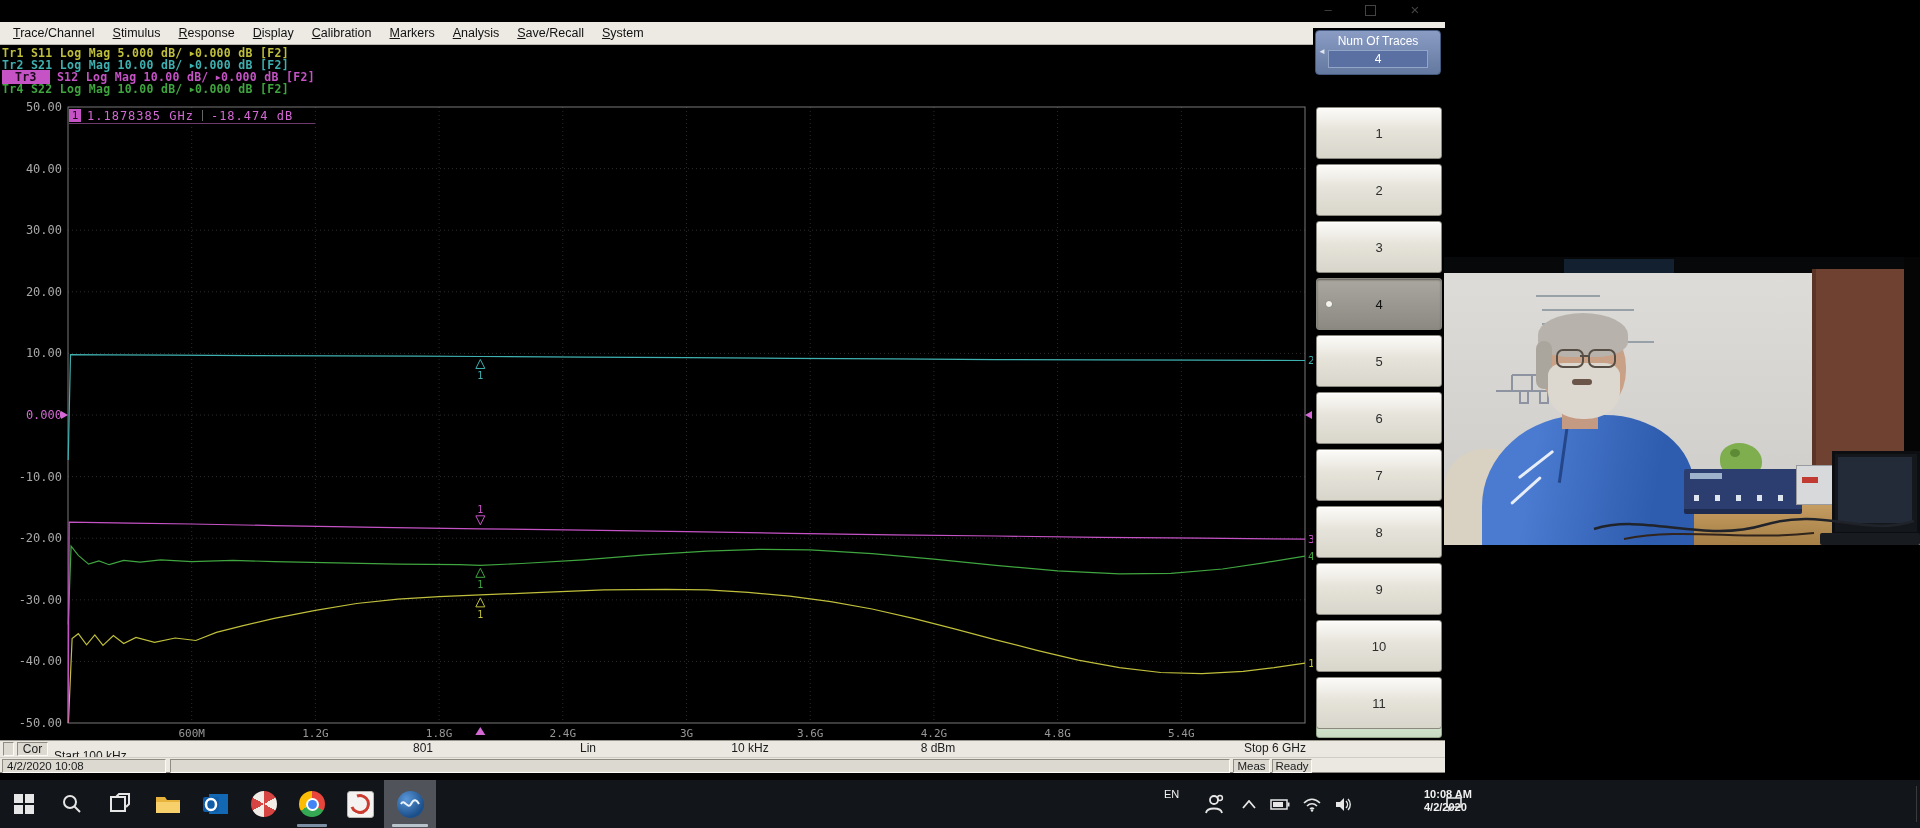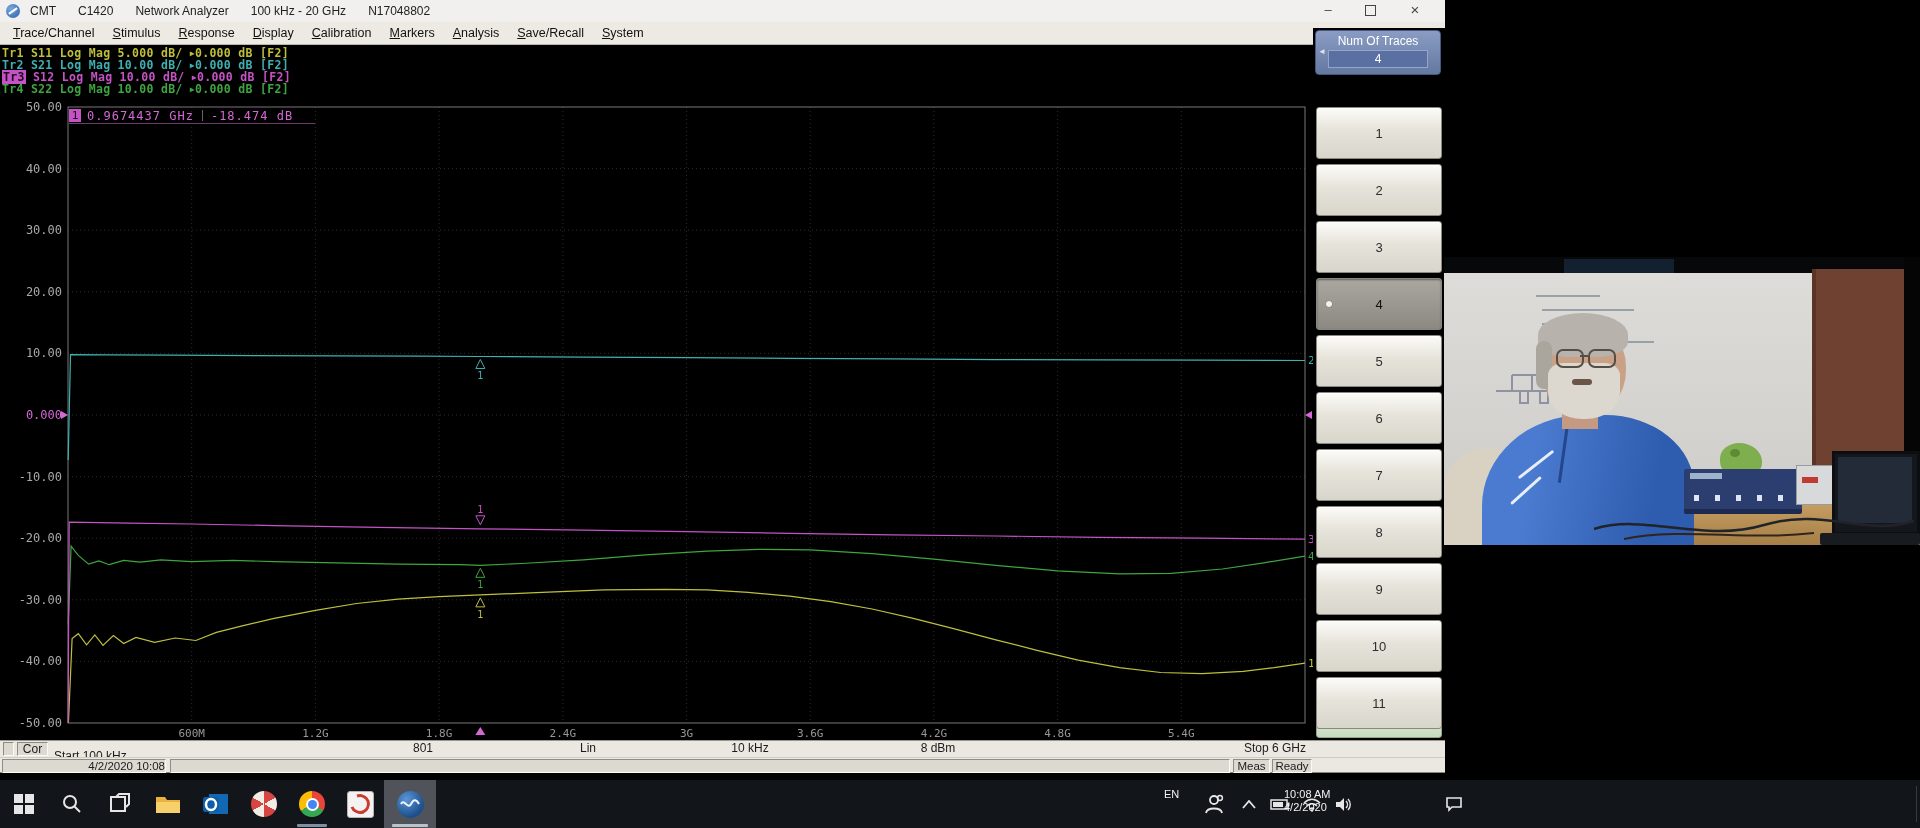--- a/index.html
+++ b/index.html
@@ -19,21 +19,21 @@
   .maxglyph{display:inline-block;width:9px;height:9px;border:1px solid #444;margin-top:5px;}
 
   .menubar{left:0;top:22px;width:1445px;height:23px;background:#edeae4;border-bottom:1px solid #b9b6af;
            display:flex;align-items:center;font-size:12.5px;color:#111;padding-left:4px;box-sizing:border-box;}
   .menu-item{padding:2px 9px;white-space:nowrap;}
   .menu-item u{text-decoration:underline;}
 
   
   .content{left:0;top:45px;width:1313px;height:695px;background:#000;}
   .legend-row{height:12px;line-height:12px;font-size:11.5px;letter-spacing:0.3px;white-space:pre;font-weight:bold;}
-  .tr-id.active{color:#1d0a1d;padding:0 1px;}
+  .tr-id.active{color:#1d0a1d;padding:0 13px;}
   .legend-arrow{font-size:8px;vertical-align:1px;}
   .readout{display:flex;align-items:center;height:15px;font-size:12px;letter-spacing:1px;
            border-bottom:1px solid #6e3b6e;}
   .readout .numbox{display:inline-block;min-width:12px;text-align:center;font-size:11px;letter-spacing:0;
                    margin-right:6px;line-height:13px;}
   .readout .divider{width:1px;height:11px;background:#666;margin:0 8px;}
 
   
   .sidebar{left:1313px;top:28px;width:132px;height:745px;background:#000;}
   .sb-header{position:absolute;left:2px;top:2px;width:126px;height:45px;border-radius:4px;
@@ -85,24 +85,20 @@
 
   
   .webcam{left:1444px;top:257px;width:476px;height:288px;background:#050505;overflow:hidden;}
   .wb-mark{position:absolute;background:#98a0a8;height:2px;}
 </style>
 </head>
 <body>
 
 <div class="screen">
 
-  <div class="abs titlebar">
-    <span class="app-ico"></span>
-    <span id="title-parts"><span class="title-part">CMT</span><span class="title-part">C1420</span><span class="title-part">Network Analyzer</span><span class="title-part">100 kHz - 20 GHz</span><span class="title-part">N17048802</span></span>
-  </div>
   <div class="abs winbtn" style="left:1313px;width:30px;">–</div>
   <div class="abs winbtn" style="left:1355px;width:30px;"><span class="maxglyph"></span></div>
   <div class="abs winbtn" style="left:1397px;width:36px;font-size:15px;">×</div>
 
   <div class="abs menubar" id="menubar">
       <span class="menu-item"><u>T</u>race/Channel</span>
       <span class="menu-item"><u>S</u>timulus</span>
       <span class="menu-item"><u>R</u>esponse</span>
       <span class="menu-item"><u>D</u>isplay</span>
       <span class="menu-item"><u>C</u>alibration</span>
@@ -176,21 +172,21 @@
         <text x="480.3333333333333" y="543.3040000000001" text-anchor="middle" fill="#3fa53f" font-size="10" font-family="DejaVu Sans Mono, monospace">1</text>
         <polyline points="68.1,678.0 69.2,477.2 129.8,478.1 191.7,479.0 274.2,480.6 377.3,482.4 480.3,483.8 583.4,485.2 686.5,486.7 789.6,488.3 892.7,489.8 995.8,491.0 1098.8,492.3 1201.9,493.2 1305.0,494.1" fill="none" stroke="#c653c6" stroke-width="1.2"></polyline>
         <text x="1308" y="498.124" fill="#c653c6" font-size="11" font-family="DejaVu Sans Mono, monospace">3</text>
         <polygon points="475.8333333333333,470.79984 484.8333333333333,470.79984 480.3333333333333,479.79984" fill="none" stroke="#c653c6" stroke-width="1"></polygon>
         <text x="480.3333333333333" y="467.79984" text-anchor="middle" fill="#c653c6" font-size="10" font-family="DejaVu Sans Mono, monospace">1</text>
         <polygon points="475.3333333333333,690 485.3333333333333,690 480.3333333333333,682" fill="#d468d4"></polygon>
       </svg>
 
     <div class="abs readout" style="left:69px;top:63px;width:246px;color:#d468d4;">
       <span class="numbox mono" style="background:#c653c6;color:#1d0a1d;">1</span>
-      <span class="mono">0.9674437 GHz</span>
+      <span class="mono">1.1878385 GHz</span>
       <span class="divider"></span>
       <span class="mono">-18.474 dB</span>
     </div>
   </div>
 
   <div class="abs sidebar" id="sidebar">
     <div class="sb-header">
       <span class="hdr-arrow">◄</span>
       <span class="hdr-label">Num Of Traces</span>
       <span class="hdr-value">4</span>
@@ -238,21 +234,21 @@
     <span class="cell inset-box" style="left:3px;width:11px;"></span>
     <span class="cell inset-box" style="left:17px;width:31px;">Cor</span>
     <span class="cell" style="left:54px;width:110px;text-align:left;margin-top:8px;">Start 100 kHz</span>
     <span class="cell" style="left:403px;width:40px;">801</span>
     <span class="cell" style="left:570px;width:36px;">Lin</span>
     <span class="cell" style="left:718px;width:64px;">10 kHz</span>
     <span class="cell" style="left:903px;width:70px;">8 dBm</span>
     <span class="cell" style="left:1228px;width:78px;text-align:right;">Stop 6 GHz</span>
   </div>
   <div class="abs status2">
-    <span class="cell inset-box" style="left:2px;width:164px;text-align:right;padding-left:4px;">4/2/2020 10:08</span>
+    <span class="cell inset-box" style="left:2px;width:164px;text-align:left;padding-left:4px;">4/2/2020 10:08</span>
     <span class="cell inset-box" style="left:170px;width:1060px;"></span>
     <span class="cell inset-box" style="left:1233px;width:37px;">Meas</span>
     <span class="cell inset-box" style="left:1272px;width:40px;">Ready</span>
   </div>
 
   <div class="abs webcam">
     <div class="abs" style="left:0;top:0;width:476px;height:18px;background:#07080a;"></div>
     <div class="abs" style="left:120px;top:2px;width:110px;height:15px;background:#16273a;opacity:.8;"></div>
     <div class="abs" style="left:0;top:16px;width:368px;height:222px;background:linear-gradient(180deg,#dedddא,#dedcd8 0%,#cfcecb 100%);background:linear-gradient(180deg,#dedcd8,#cfcecb);"></div>
     <div class="wb-mark" style="left:92px;top:38px;width:64px;"></div>
@@ -382,21 +378,21 @@
         <path d="M2 6 C7 1, 13 1, 18 6 M5 9 C8 6, 12 6, 15 9 M8 12 C9.3 10.8, 10.7 10.8, 12 12" stroke="#e6e6e6" stroke-width="1.6" fill="none"></path>
         <circle cx="10" cy="13.5" r="1.2" fill="#e6e6e6"></circle>
       </svg>
     </div>
     <div class="tb-slot" style="left:1328px;width:32px;">
       <svg width="18" height="15">
         <polygon points="1,5 5,5 9,1 9,14 5,10 1,10" fill="#e6e6e6"></polygon>
         <path d="M11 4 C13 6, 13 9, 11 11 M13 2 C16 5, 16 10, 13 13" stroke="#e6e6e6" stroke-width="1.4" fill="none"></path>
       </svg>
     </div>
-    <div class="abs" style="left:1284px;top:8px;width:66px;">
+    <div class="abs" style="left:1424px;top:8px;width:66px;font-weight:bold;">
       <div class="tray-txt">10:08 AM</div>
       <div class="tray-txt">4/2/2020</div>
     </div>
     <div class="tb-slot" style="left:1436px;width:36px;">
       <svg width="18" height="16">
         <path d="M2 2 H16 V11 H7 L4 14 V11 H2 Z" stroke="#e6e6e6" stroke-width="1.6" fill="none"></path>
       </svg>
     </div>
     <div class="abs" style="left:1916px;top:6px;width:1px;height:36px;background:#3a3a3a;"></div>
   </div>

